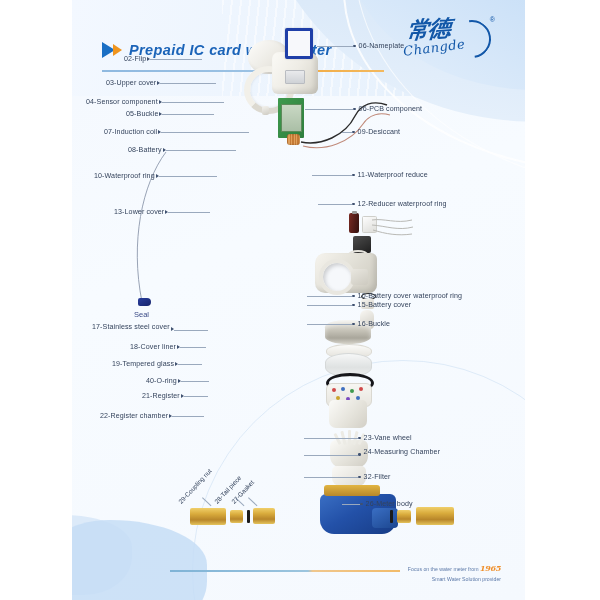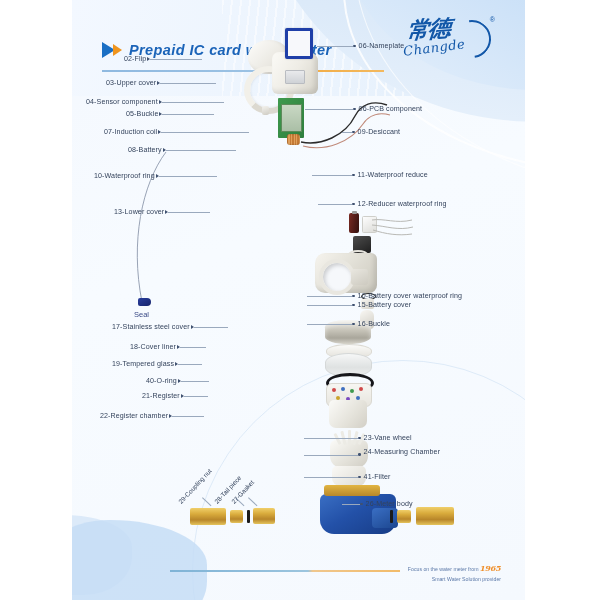--- a/index.html
+++ b/index.html
@@ -404,21 +404,21 @@
   <div class="lbl lbl-l" style="left:22px;top:172px;">
     <span class="txt-l">10-Waterproof ring</span>
     <span class="arrowhead"></span>
     <span class="lead" style="width:58px;"></span>
   </div>
   <div class="lbl lbl-l" style="left:42px;top:208px;">
     <span class="txt-l">13-Lower cover</span>
     <span class="arrowhead"></span>
     <span class="lead" style="width:42px;"></span>
   </div>
-  <div class="lbl lbl-l" style="left:40px;top:323px;">
+  <div class="lbl lbl-l" style="left:20px;top:323px;align-items:flex-end;">
     <span class="txt-l">17-Stainless steel cover</span>
     <span class="arrowhead"></span>
     <span class="lead" style="width:34px;"></span>
   </div>
   <div class="lbl lbl-l" style="left:58px;top:343px;">
     <span class="txt-l">18-Cover liner</span>
     <span class="arrowhead"></span>
     <span class="lead" style="width:26px;"></span>
   </div>
   <div class="lbl lbl-l" style="left:40px;top:360px;">
@@ -488,21 +488,21 @@
     <span class="txt-r">23-Vane wheel</span>
   </div>
   <div class="lbl lbl-r" style="left:232px;top:448px;align-items:flex-end;">
     <span class="lead" style="width:54px;"></span>
     <span class="dot"></span>
     <span class="txt-r">24-Measuring Chamber</span>
   </div>
   <div class="lbl lbl-r" style="left:232px;top:473px;">
     <span class="lead" style="width:54px;"></span>
     <span class="dot"></span>
-    <span class="txt-r">41-Filter</span>
+    <span class="txt-r">32-Filter</span>
   </div>
   <div class="lbl lbl-r" style="left:270px;top:500px;">
     <span class="lead" style="width:18px;"></span>
     <span class="dot"></span>
     <span class="txt-r">26-Meter body</span>
   </div>
 
   <span class="rot-lbl" style="left:110px;top:498px;">29-Coupling nut</span>
   <span class="rot-lead" style="left:130px;top:498px;height:12px;transform:rotate(-47deg);transform-origin:top left;"></span>
   <span class="rot-lbl" style="left:146px;top:498px;">28-Tail piece</span>

